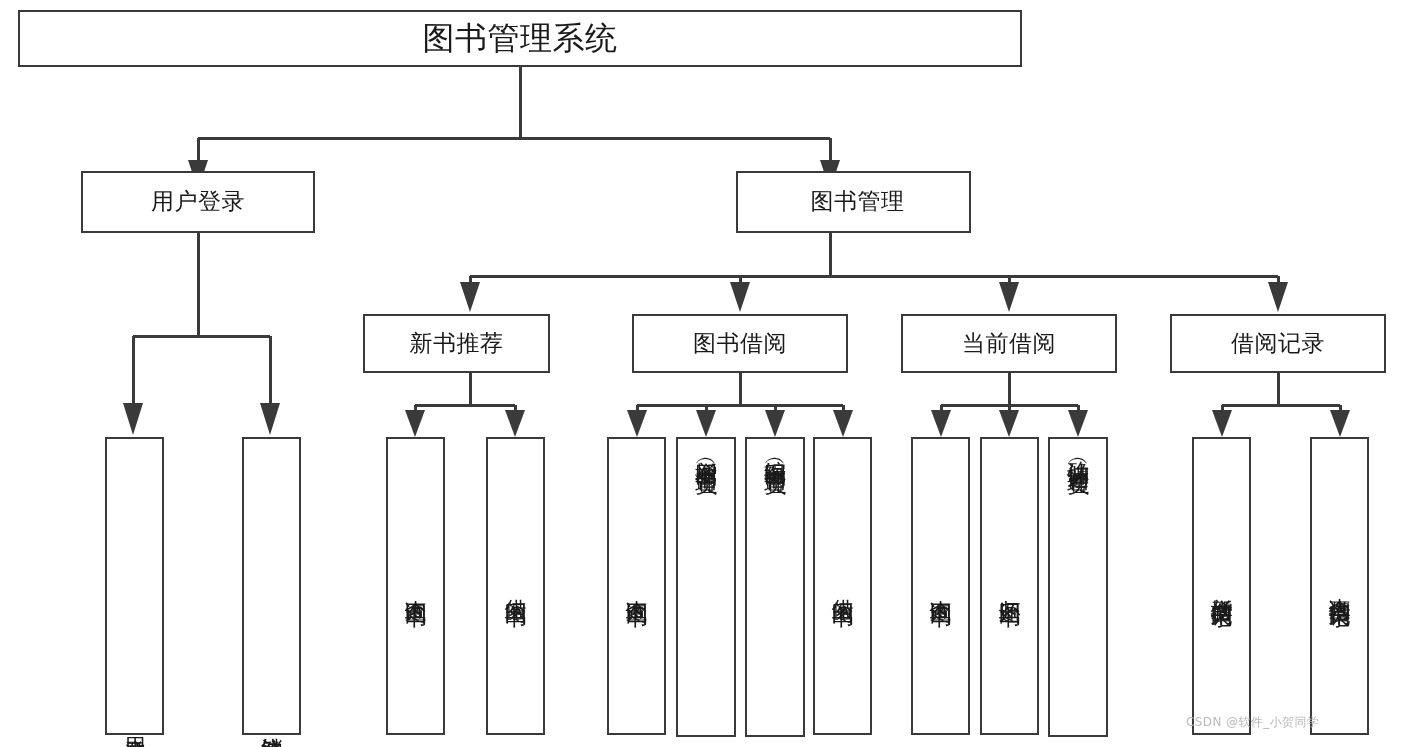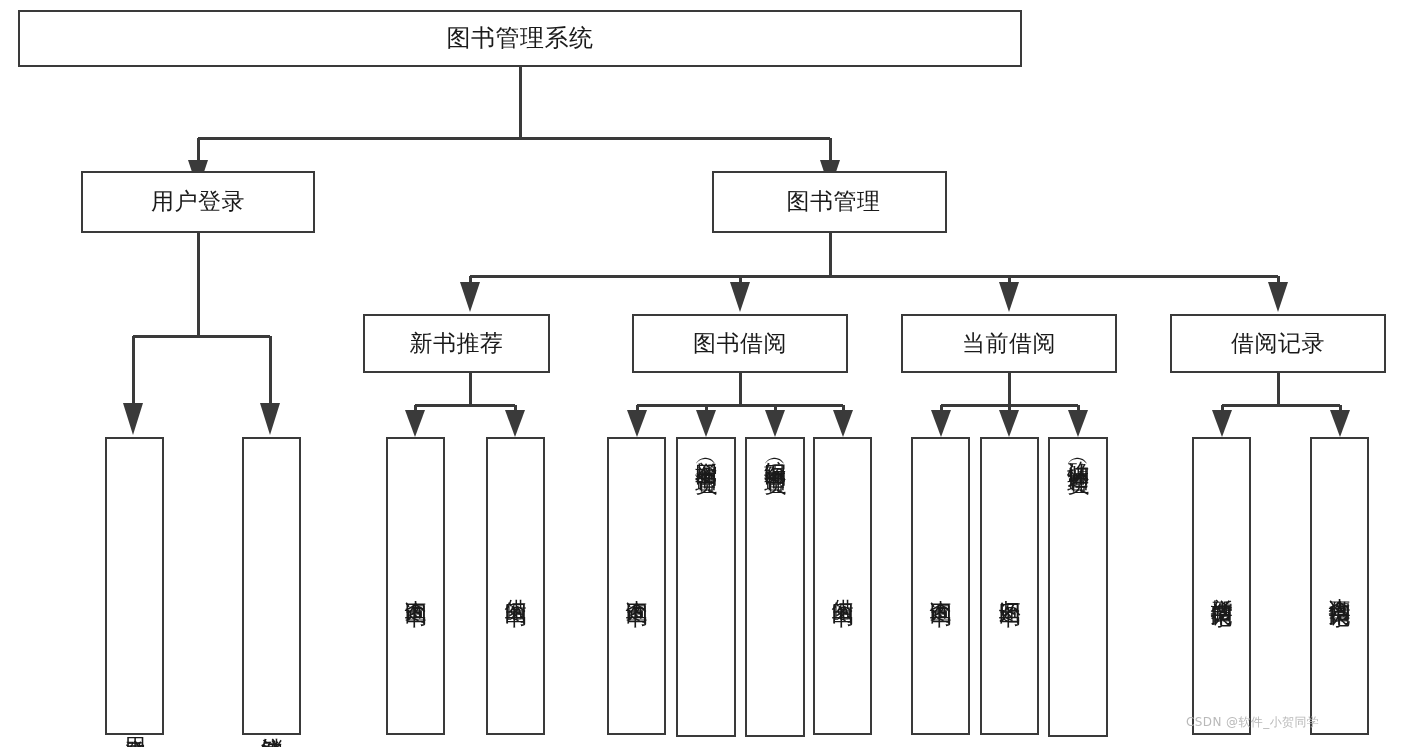--- a/index.html
+++ b/index.html
@@ -40,21 +40,21 @@
     display: block;
     text-align: center;
     line-height: 1.18;
     letter-spacing: 0.5px;
     white-space: pre;
   }
   .node.h .label {
     font-size: 23px;
   }
   .node.root .label {
-    font-size: 24px;
+    font-size: 32px;
   }
   
   .node.v {
     align-items: flex-end;
     justify-content: center;
     padding-bottom: 6px;
   }
   .node.v .label {
     writing-mode: vertical-rl;
     text-orientation: upright;
@@ -162,21 +162,21 @@
   </svg>
 
   <div class="node root h" style="left:18px; top:10px; width:1004px; height:57px;">
     <span class="label">图书管理系统</span>
   </div>
 
   <div class="node h" style="left:81px; top:171px; width:234px; height:62px;">
     <span class="label">用户登录</span>
   </div>
 
-  <div class="node h" style="left:712px; top:171px; width:235px; height:62px;padding-left:8px;">
+  <div class="node h" style="left:736px; top:171px; width:235px; height:62px;padding-left:8px;">
     <span class="label">图书管理</span>
   </div>
 
   <div class="node h" style="left:363px; top:314px; width:187px; height:59px;">
     <span class="label">新书推荐</span>
   </div>
 
   <div class="node h" style="left:632px; top:314px; width:216px; height:59px;">
     <span class="label">图书借阅</span>
   </div>

